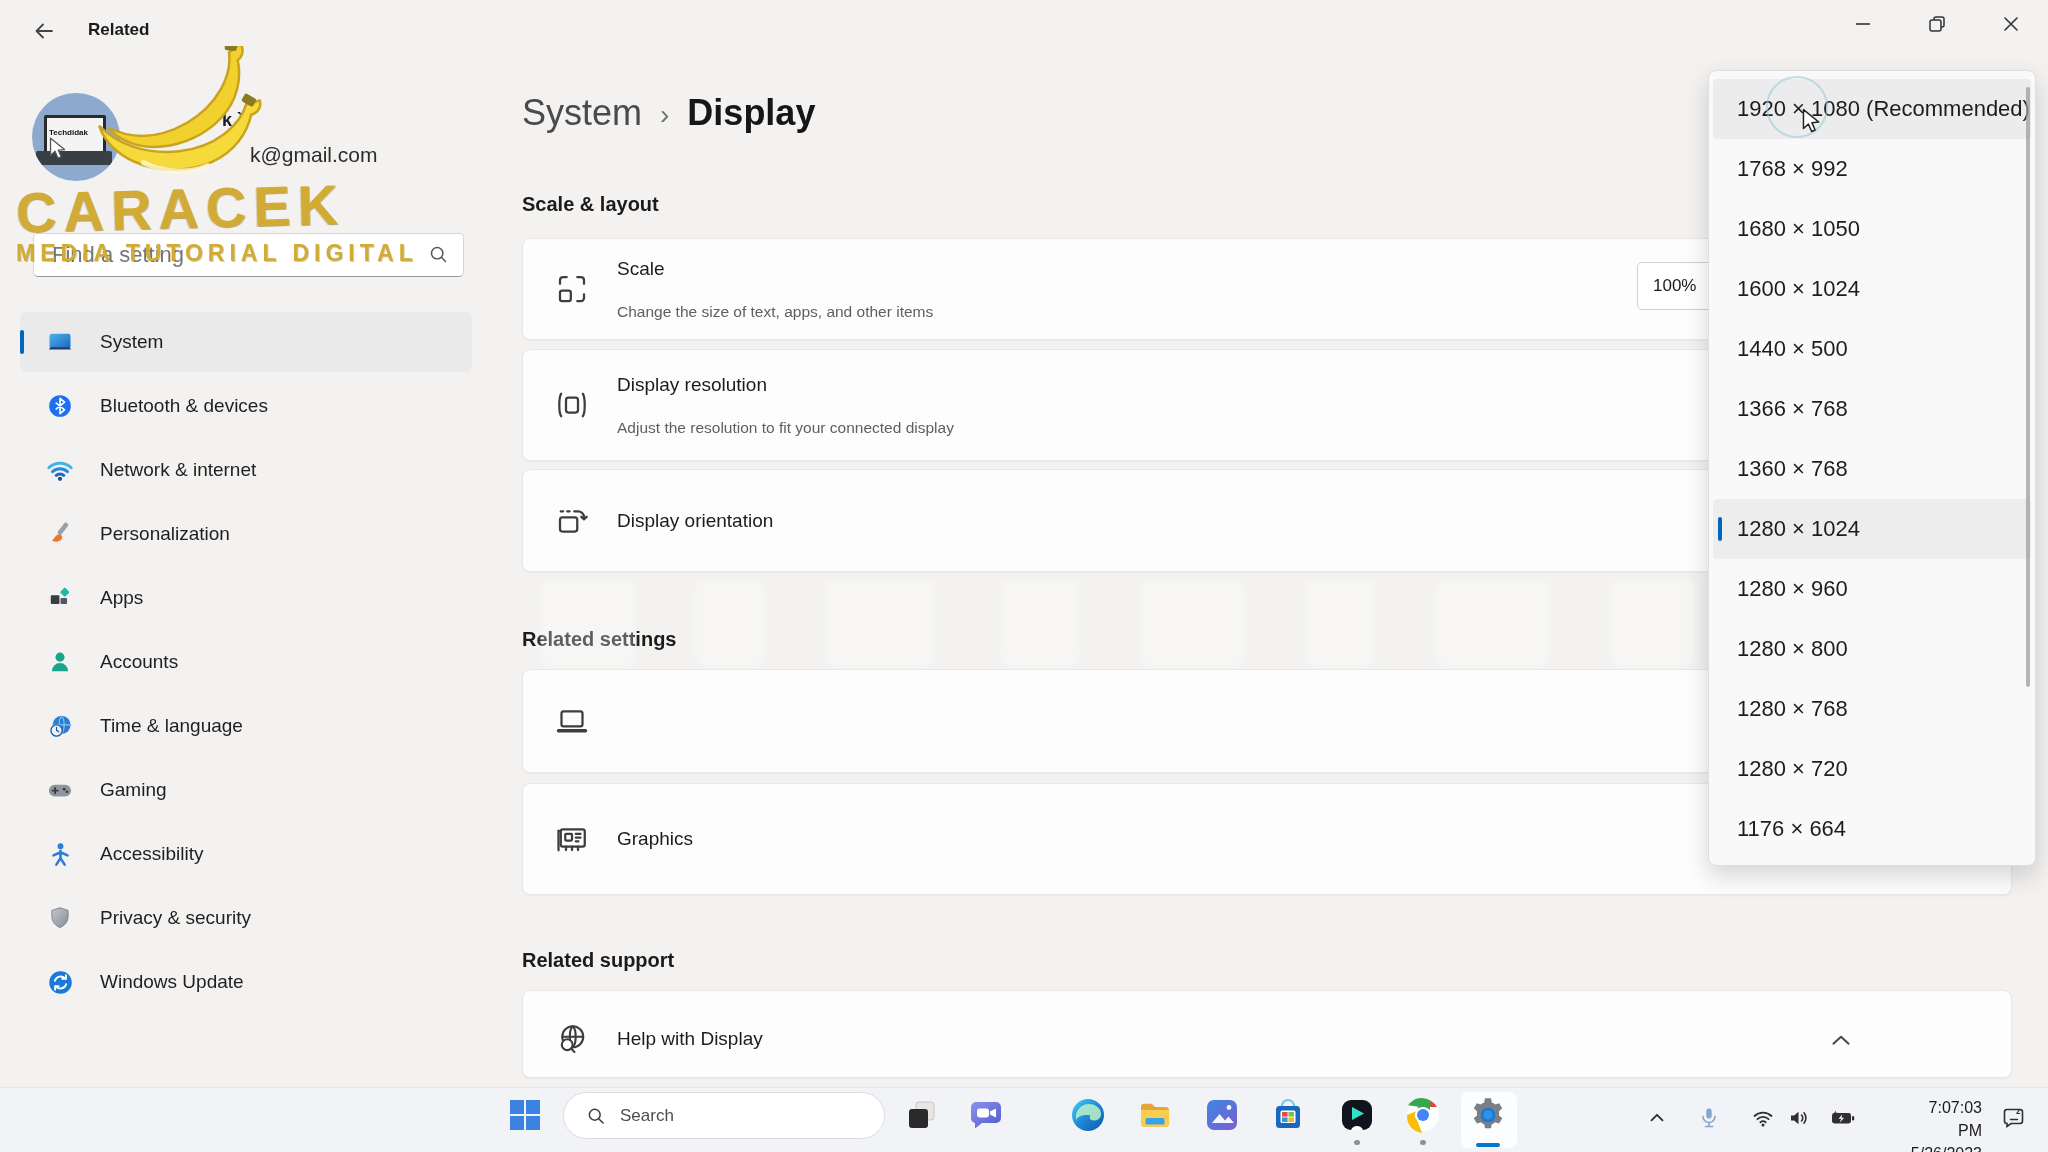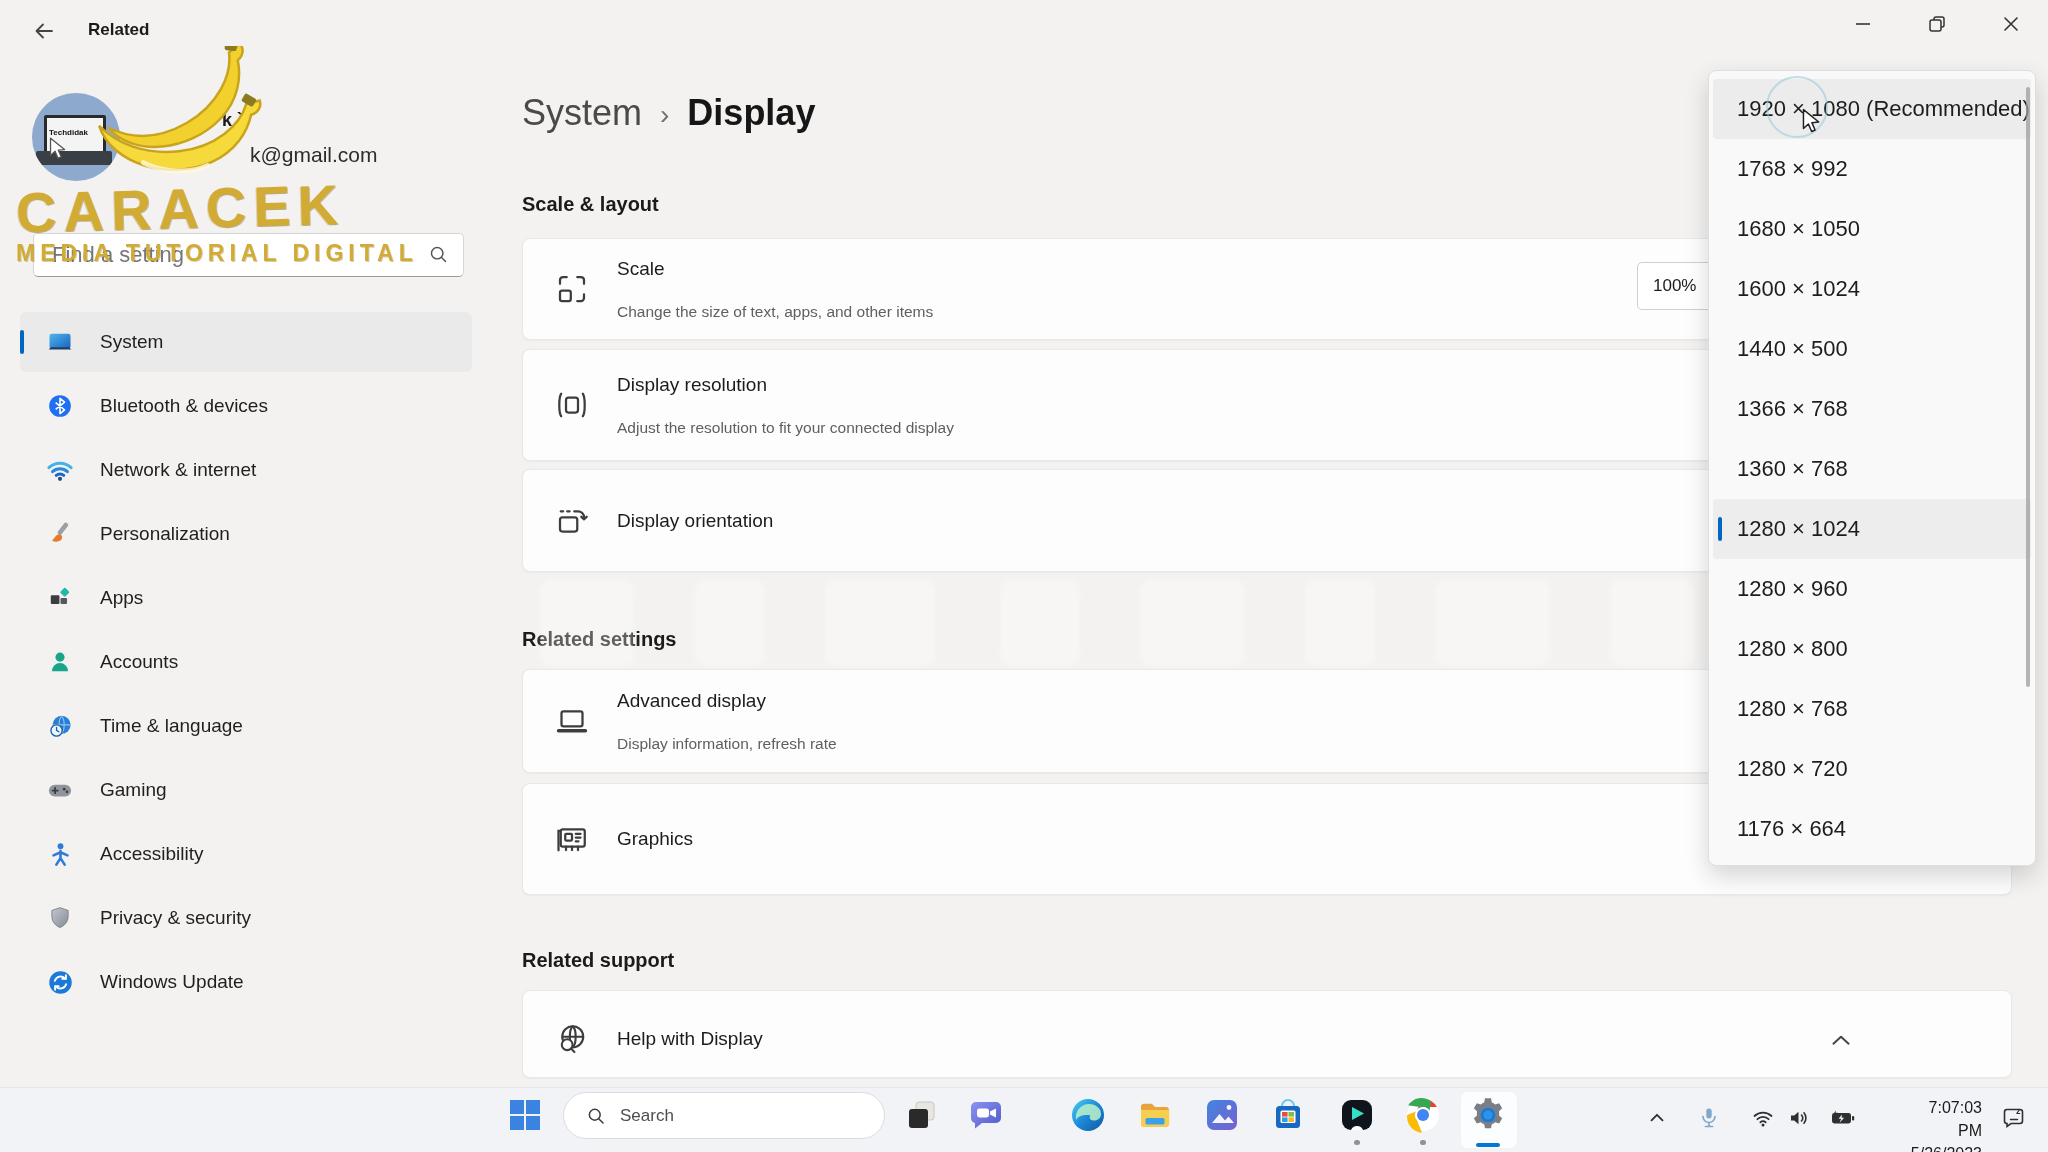--- a/index.html
+++ b/index.html
@@ -354,24 +354,20 @@
 
 <div class="section-h" style="top:628px">Related settings</div>
 
 <div class="card" style="top:669px;height:104px">
   <span class="c-ic">
     <svg width="36" height="36" viewBox="0 0 24 24" fill="none" stroke="#3d3d3d" stroke-width="1.5" stroke-linecap="round">
         <rect x="5" y="5.5" width="14" height="10" rx="1.4"></rect>
         <path d="M3 18.5h18" stroke-width="2.2"></path>
       </svg>
   </span>
-  <div class="c-body">
-    <div class="c-title">Advanced display</div>
-    <div class="c-sub">Display information, refresh rate</div>
-  </div>
 </div>
 
 <div class="card" style="top:783px;height:112px">
   <span class="c-ic">
     <svg width="36" height="36" viewBox="0 0 24 24" fill="none" stroke="#3d3d3d" stroke-width="1.5" stroke-linecap="round">
         <path d="M4.5 6.5H3v13"></path>
         <rect x="4.5" y="5.5" width="16" height="11.5" rx="1.4"></rect>
         <rect x="7.5" y="8.5" width="4.5" height="4.5" rx=".6"></rect>
         <path d="M14.5 8.5h3.2 M14.5 11h3.2 M14.5 13.5h1.8"></path>
         <path d="M8 17v2.4 M12 17v2.4 M16 17v2.4"></path>

